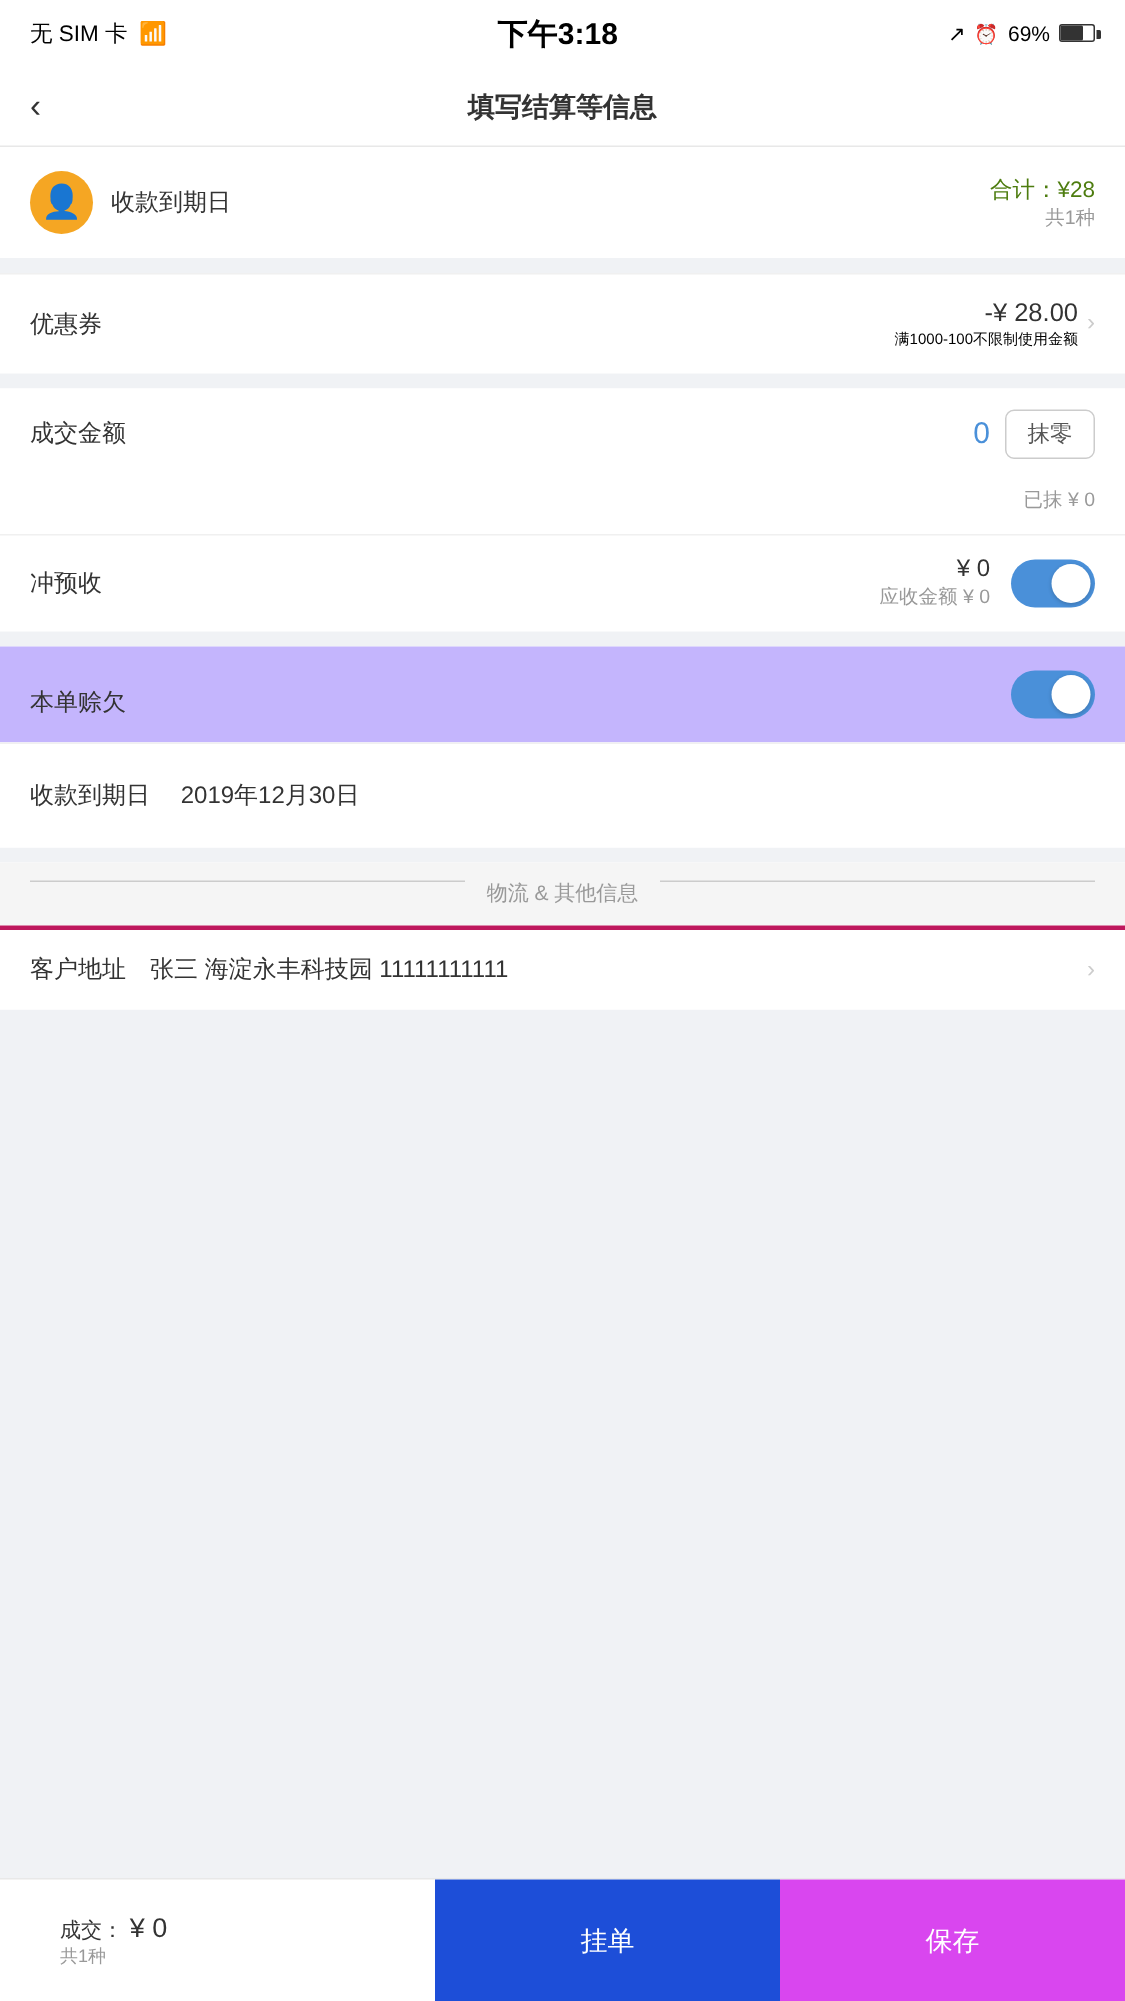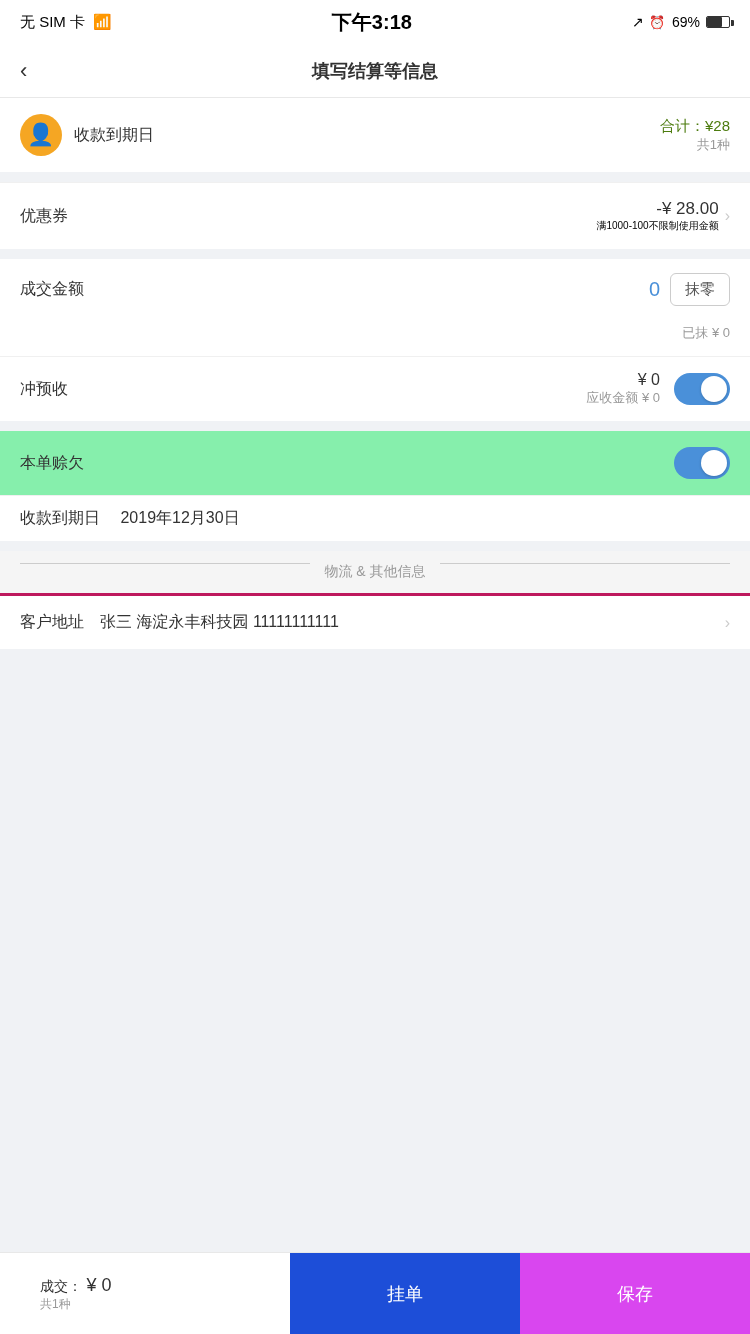--- a/index.html
+++ b/index.html
@@ -227,35 +227,35 @@
       border-radius: 50%;
       background: #fff;
       position: absolute;
       top: 3px;
       right: 3px;
       box-shadow: 0 1px 3px rgba(0,0,0,0.2);
     }
 
     
     .credit-section {
-      background: #86efac;
+      background: #c4b5fd;
       padding: 16px 20px;
       display: flex;
-      align-items: center;
+      align-items: flex-end;
       justify-content: space-between;
     }
     .credit-label {
       font-size: 16px;
       color: #333;
     }
 
     
     .due-date-row {
       background: #fff;
-      padding: 12px 20px;
+      padding: 24px 20px;
       border-top: 1px solid #f0f0f0;
       font-size: 16px;
       color: #333;
     }
     .due-date-label {
       display: inline;
       color: #333;
     }
     .due-date-value {
       display: inline;

